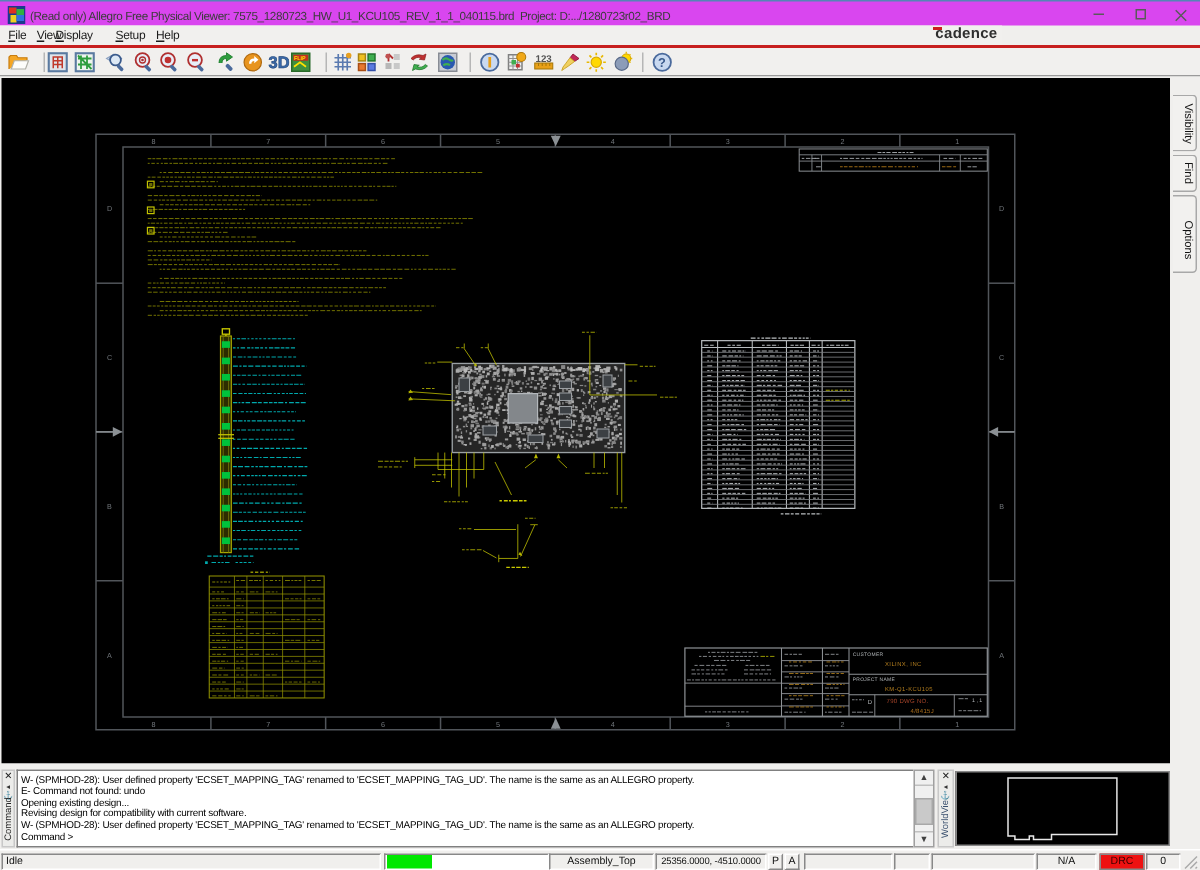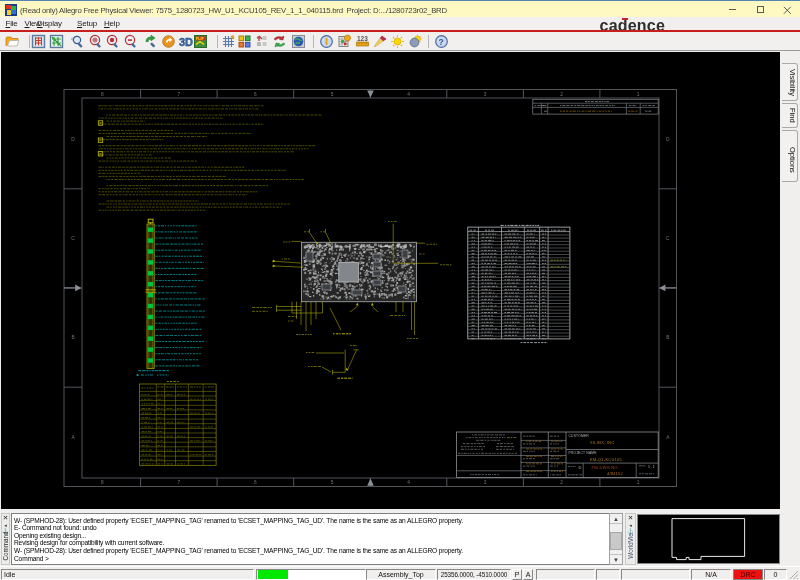--- a/index.html
+++ b/index.html
@@ -1,19 +1,19 @@
 <!DOCTYPE html>
 <html><head><meta charset="utf-8"><style>
 *{margin:0;padding:0;box-sizing:border-box}
 html,body{width:800px;height:580px;overflow:hidden;background:#f0efed;font-family:"Liberation Sans",sans-serif}
 .abs{position:absolute}
 </style></head>
 <body>
 
-<div class="abs" style="left:0;top:0;width:800px;height:17px;background:#fef9c3;border-top:1px solid #5585b5">
+<div class="abs" style="left:0;top:0;width:800px;height:17px;background:#d946ef;border-top:1px solid #5585b5">
   <svg class="abs" style="left:5px;top:3px" width="12" height="12" viewBox="0 0 12 12">
       <rect width="12" height="12" fill="#1a3a8c"></rect>
       <rect x="1" y="1" width="5" height="4" fill="#e03020"></rect>
       <rect x="6" y="2" width="5" height="4" fill="#30b040"></rect>
       <rect x="2" y="6" width="4" height="5" fill="#f0d020"></rect>
       <rect x="6" y="6" width="5" height="4" fill="#3070e0"></rect>
     </svg>
   <span class="abs" style="left:20px;top:4.5px;font-size:7.8px;letter-spacing:-0.25px;color:#3c3c3c;white-space:nowrap">(Read only) Allegro Free Physical Viewer: 7575_1280723_HW_U1_KCU105_REV_1_1_040115.brd&nbsp; Project: D:.../1280723r02_BRD</span>
   <span class="abs" style="left:729px;top:8px;width:6.5px;height:1.1px;background:#5a5a5a"></span>
   <span class="abs" style="left:757px;top:5px;width:6.5px;height:6.5px;border:1px solid #5a5a5a"></span>
@@ -21,21 +21,21 @@
       <path d="M0.8,0.8 L7.8,7.8 M7.8,0.8 L0.8,7.8" stroke="#5a5a5a" stroke-width="1"></path>
     </svg>
 </div>
 
 <div class="abs" style="left:0;top:17px;width:668px;height:13px;background:#f1f0ee;font-size:8px;letter-spacing:-0.2px;color:#1c1c1c">
   <span class="abs" style="left:5.5px;top:2px"><u>F</u>ile</span>
   <span class="abs" style="left:24.5px;top:2px"><u>V</u>iew</span>
   <span class="abs" style="left:37px;top:2px"><u>D</u>isplay</span>
   <span class="abs" style="left:77px;top:2px"><u>S</u>etup</span>
   <span class="abs" style="left:104px;top:2px"><u>H</u>elp</span>
-  <span class="abs" style="right:3px;top:0px;font-size:16px;font-weight:bold;color:#2e2e2e;letter-spacing:0.2px">cadence</span>
+  <span class="abs" style="right:3px;top:0px;font-size:10px;font-weight:bold;color:#2e2e2e;letter-spacing:0.2px">cadence</span>
   <span class="abs" style="right:40.5px;top:1px;width:6px;height:1.8px;background:#cc1f1f"></span>
 </div>
 <div class="abs" style="left:0;top:30px;width:800px;height:2px;background:#c71f1f"></div>
 
 <div class="abs" style="left:0;top:32px;width:800px;height:19px;background:#f1f0ee;border-bottom:1px solid #9a9a9a">
   <div class="abs" style="left:1px;top:35px;width:2px;height:13px;background:repeating-linear-gradient(#aaa 0 1px,transparent 1px 3px)"></div>
 </div>
 <svg style="position:absolute;left:4.5px;top:34px" width="15" height="15" viewBox="0 0 15 15">
     <path d="M1,12 L1,4 L2,3 L6,3 L7,4.5 L13,4.5 L13,6" fill="#f5a623" stroke="#c87d10" stroke-width="0.8"></path>
     <path d="M2.5,12 L4.5,6.5 L14,6.5 L12,12 Z" fill="#fdfdfb" stroke="#b0b0a8" stroke-width="0.8"></path>

